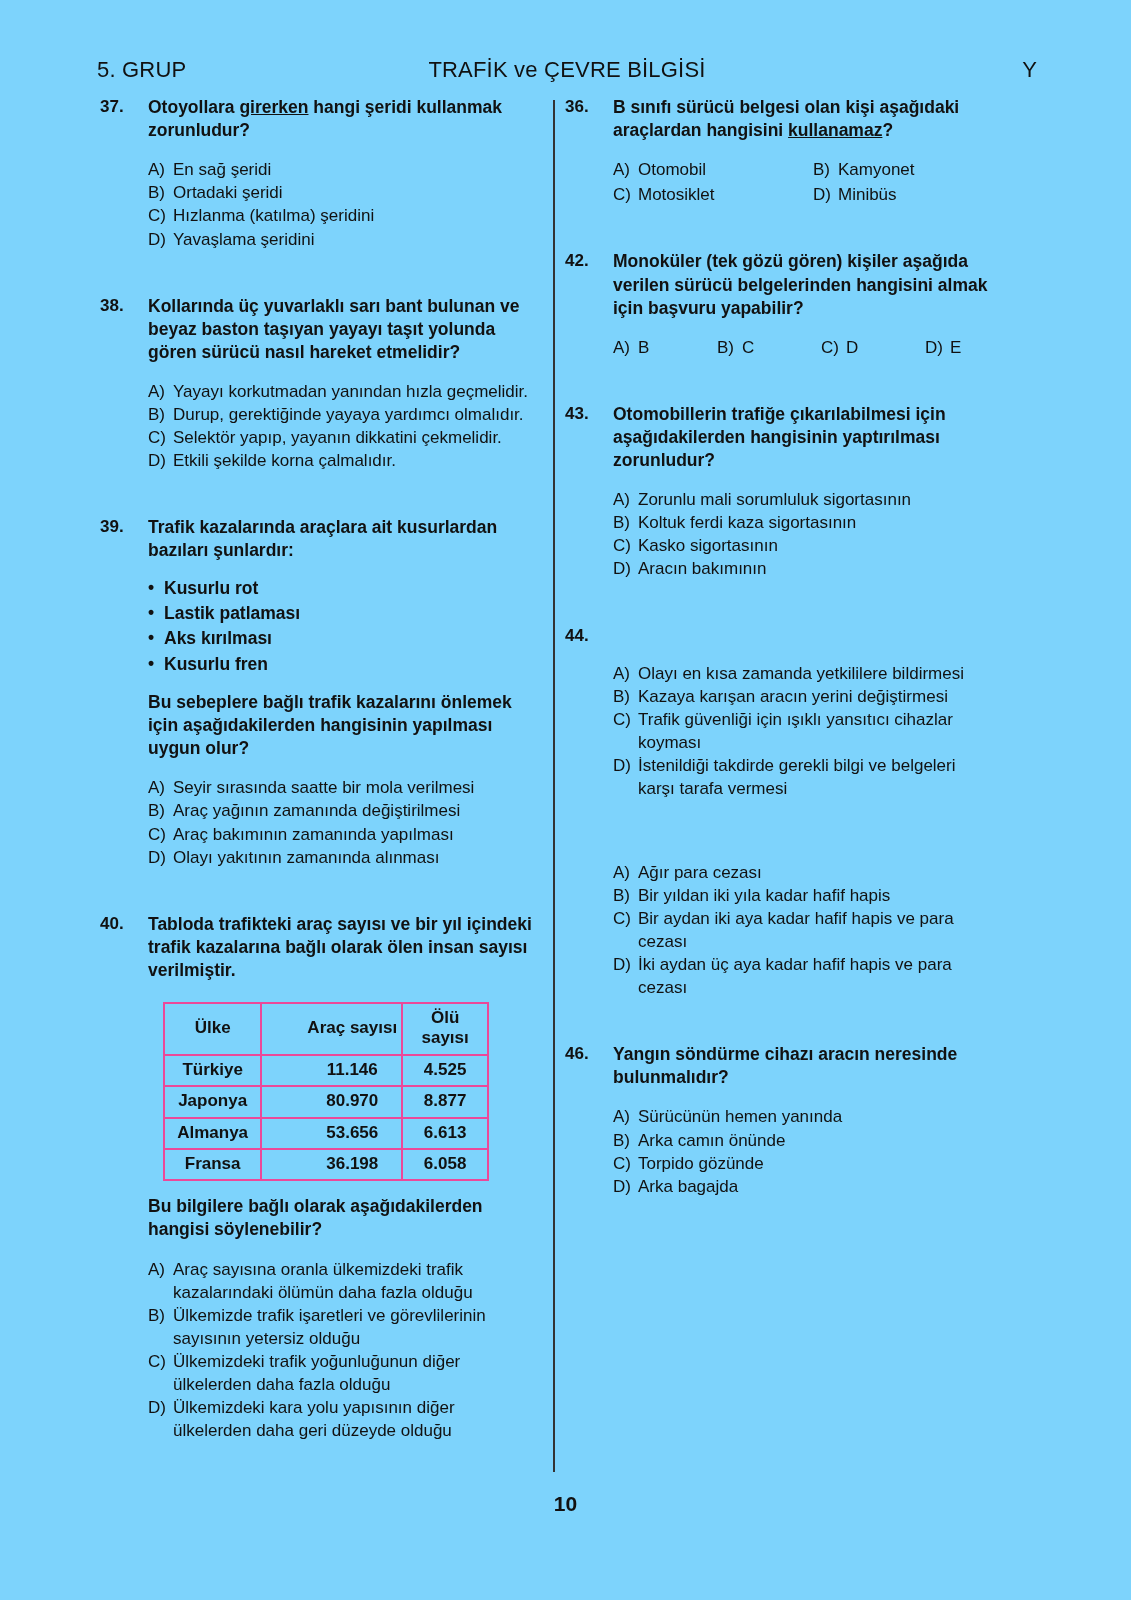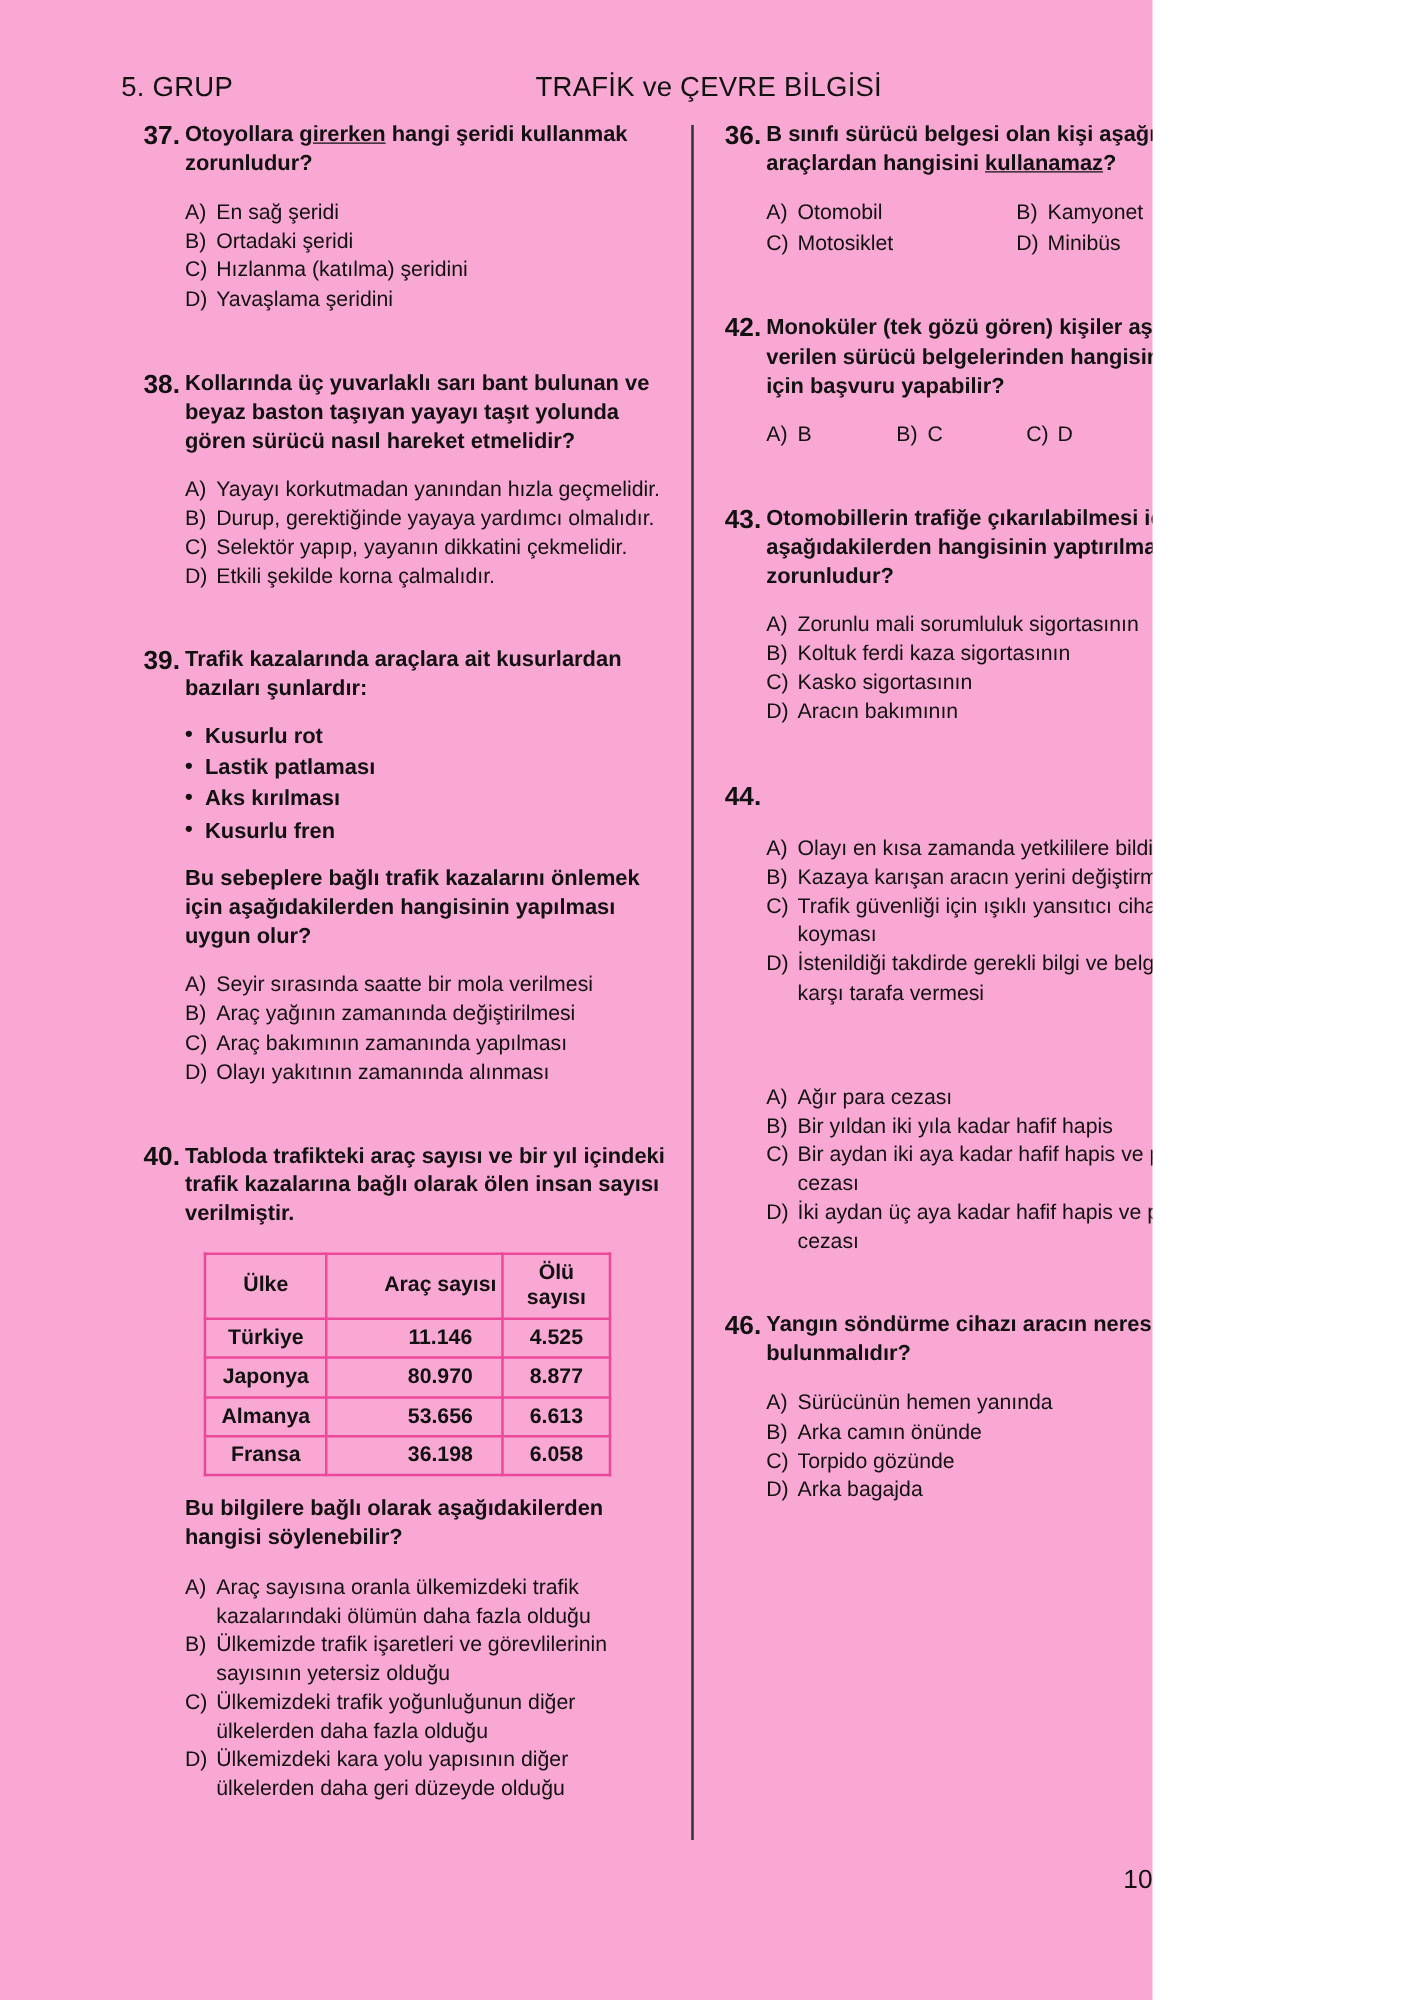--- a/index.html
+++ b/index.html
@@ -7,23 +7,23 @@
     margin: 0;
     padding: 0;
     background: #ffffff;
   }
   body {
     font-family: "Liberation Sans", sans-serif;
     color: #111111;
   }
   .page {
     position: relative;
-    width: 922px;
+    width: 1131px;
     height: 1600px;
-    background: #f9a8d4;
+    background: #7dd3fc;
     overflow: hidden;
   }
 
   
   .page-header {
     position: absolute;
     left: 97px;
     top: 57px;
     width: 940px;
     height: 30px;
@@ -75,24 +75,24 @@
     position: relative;
     margin-bottom: 0;
   }
   .q-head {
     display: flex;
     align-items: flex-start;
   }
   .q-num {
     flex: 0 0 auto;
     width: 48px;
-    font-size: 21px;
+    font-size: 17px;
     font-weight: bold;
     line-height: 1.26;
-    text-align: right;
+    text-align: left;
     padding-right: 4px;
     box-sizing: border-box;
   }
   .q-stem {
     flex: 1 1 auto;
     font-size: 17.5px;
     font-weight: bold;
     line-height: 1.32;
   }
   .q-stem .u { text-decoration: underline; }
@@ -185,23 +185,23 @@
   table.data td:nth-child(2) { width: 120px; padding-left: 43px; }
   table.data th:nth-child(3),
   table.data td:nth-child(3) { width: 100px; }
 
   
   .page-num {
     position: absolute;
     left: 0;
     right: 0;
     top: 1492px;
-    text-align: right;
+    text-align: center;
     font-size: 21px;
-    font-weight: normal;
+    font-weight: bold;
   }
 
   .sp-lg { height: 44px; }
 </style>
 </head>
 <body>
 
 <div class="page">
 
   <div class="page-header">

